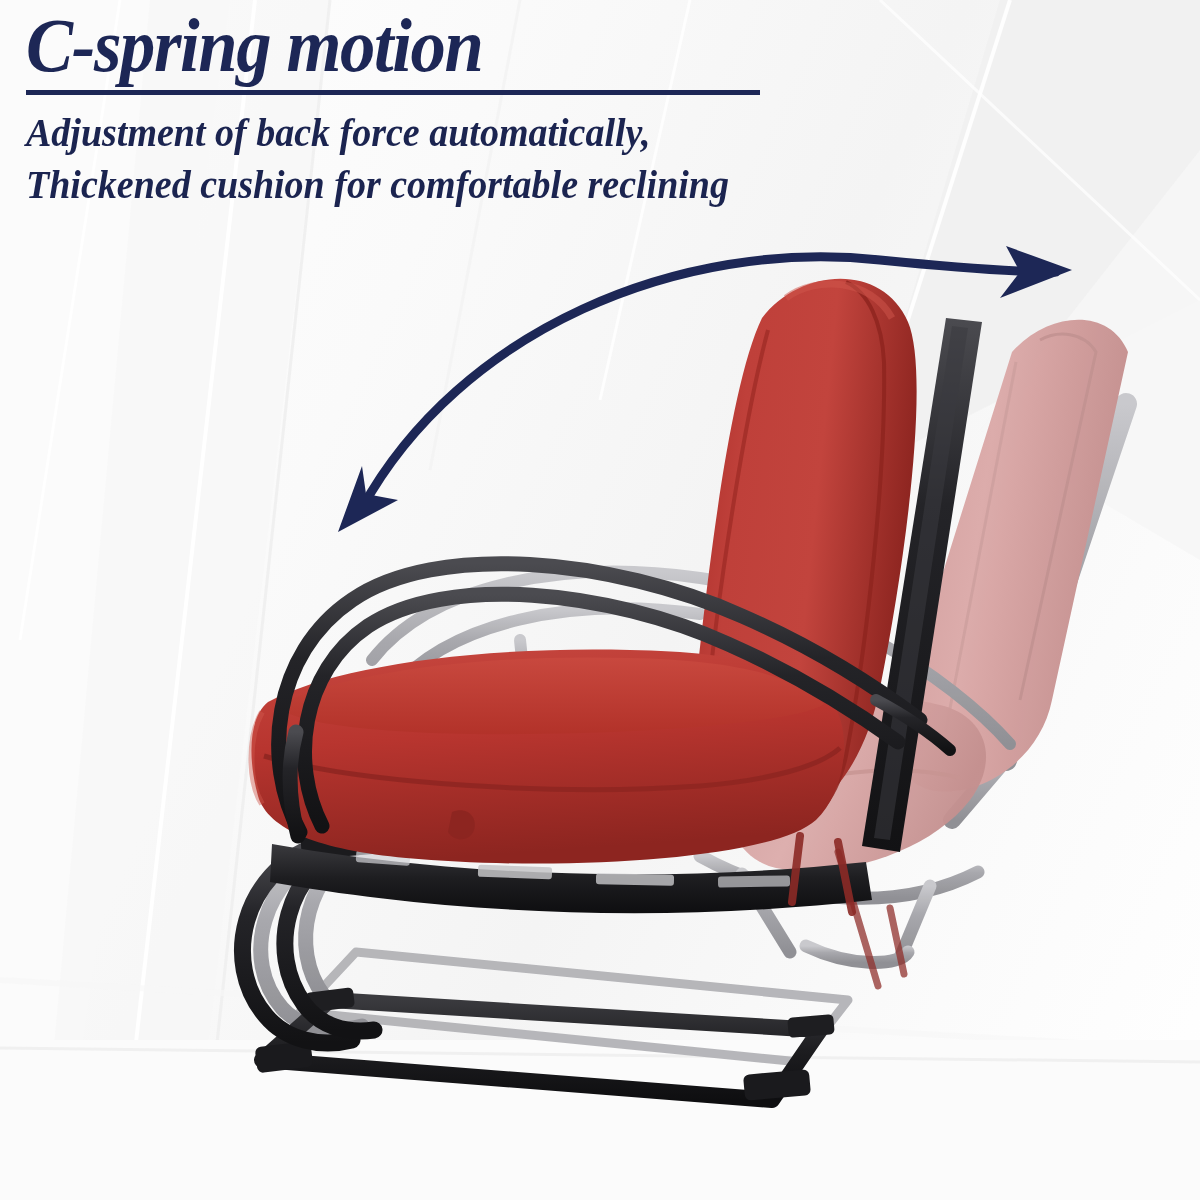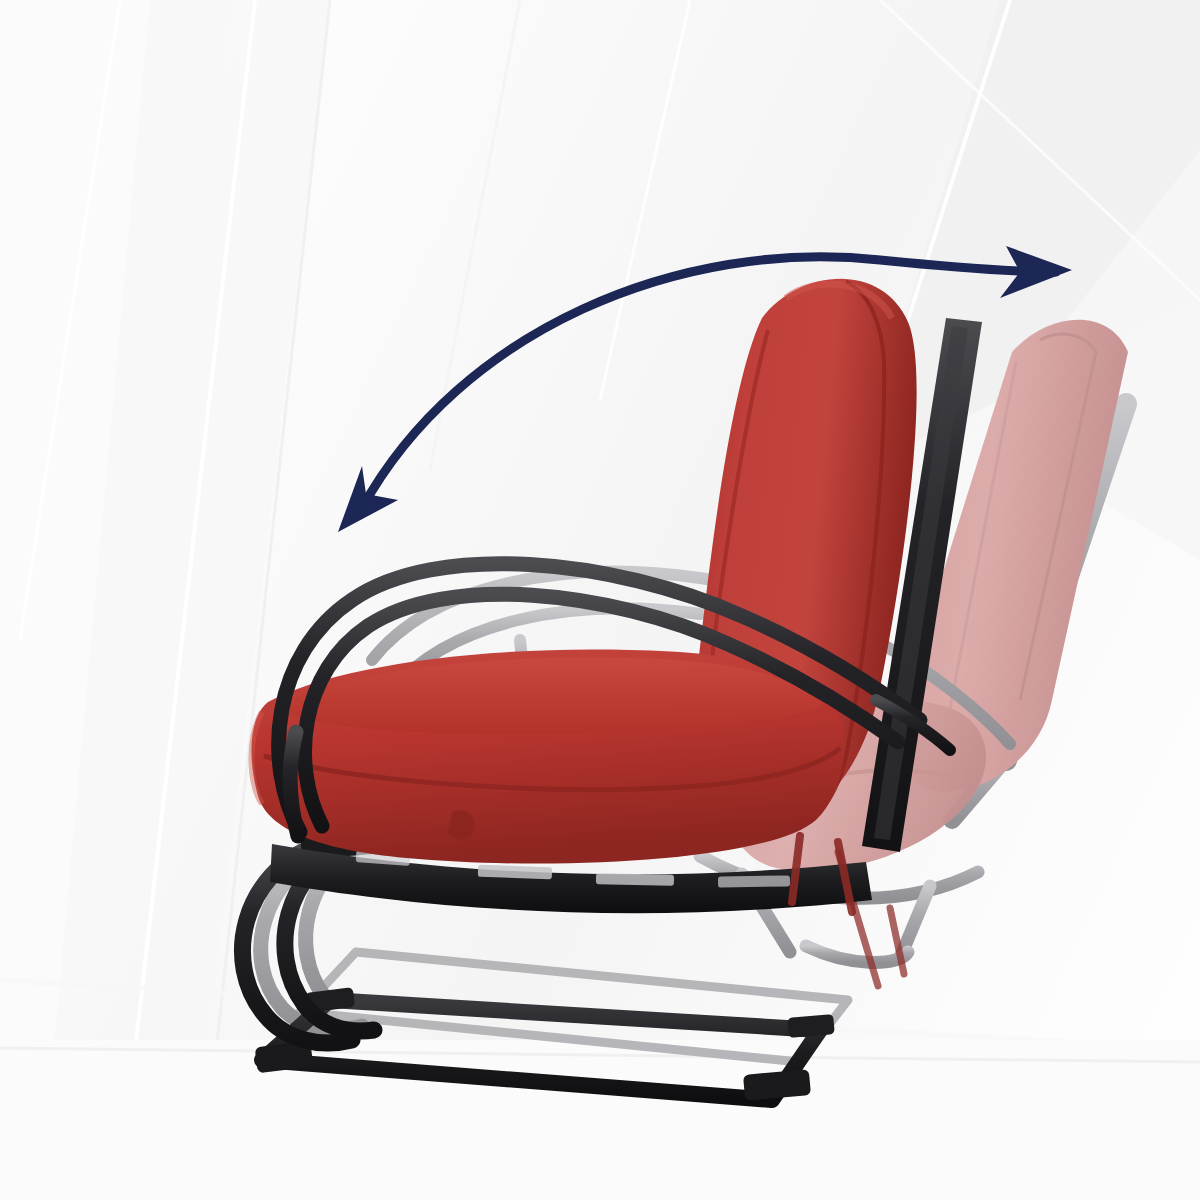--- a/index.html
+++ b/index.html
@@ -108,20 +108,28 @@
     <path d="M 520,0 L 430,470" stroke="#f2f2f2" stroke-width="3" fill="none" opacity="0.8"></path>
     <path d="M 690,0 L 600,400" stroke="#ffffff" stroke-width="3" fill="none" opacity="0.85"></path>
     <path d="M 880,0 L 1200,300" stroke="#ffffff" stroke-width="3" fill="none" opacity="0.7"></path>
     <path d="M 1010,0 L 860,470" stroke="#ffffff" stroke-width="4" fill="none" opacity="0.9"></path>
     <path d="M 0,980 L 1200,1050" stroke="#f7f7f7" stroke-width="6" fill="none" opacity="0.6"></path>
 
     <rect x="0" y="1040" width="1200" height="160" fill="#fbfbfb"></rect>
     <path d="M 0,1048 L 1200,1062" stroke="#f0f0f0" stroke-width="3" fill="none"></path>
   </svg>
 
+  <div class="headline-block">
+    <h1 class="title">C-spring motion</h1>
+    <div class="title-rule"></div>
+    <p class="subtitle">
+      <span class="subtitle-line">Adjustment of back force automatically,</span>
+      <span class="subtitle-line">Thickened cushion for comfortable reclining</span>
+    </p>
+  </div>
 
   <svg class="chair-art" viewBox="0 0 1200 1200">
     <defs>
 
       <linearGradient id="backCushG" x1="0" y1="0" x2="1" y2="0.25">
         <stop offset="0" stop-color="#a82c27"></stop>
         <stop offset="0.28" stop-color="#bf403a"></stop>
         <stop offset="0.62" stop-color="#c2443d"></stop>
         <stop offset="1" stop-color="#8f2621"></stop>
       </linearGradient>

